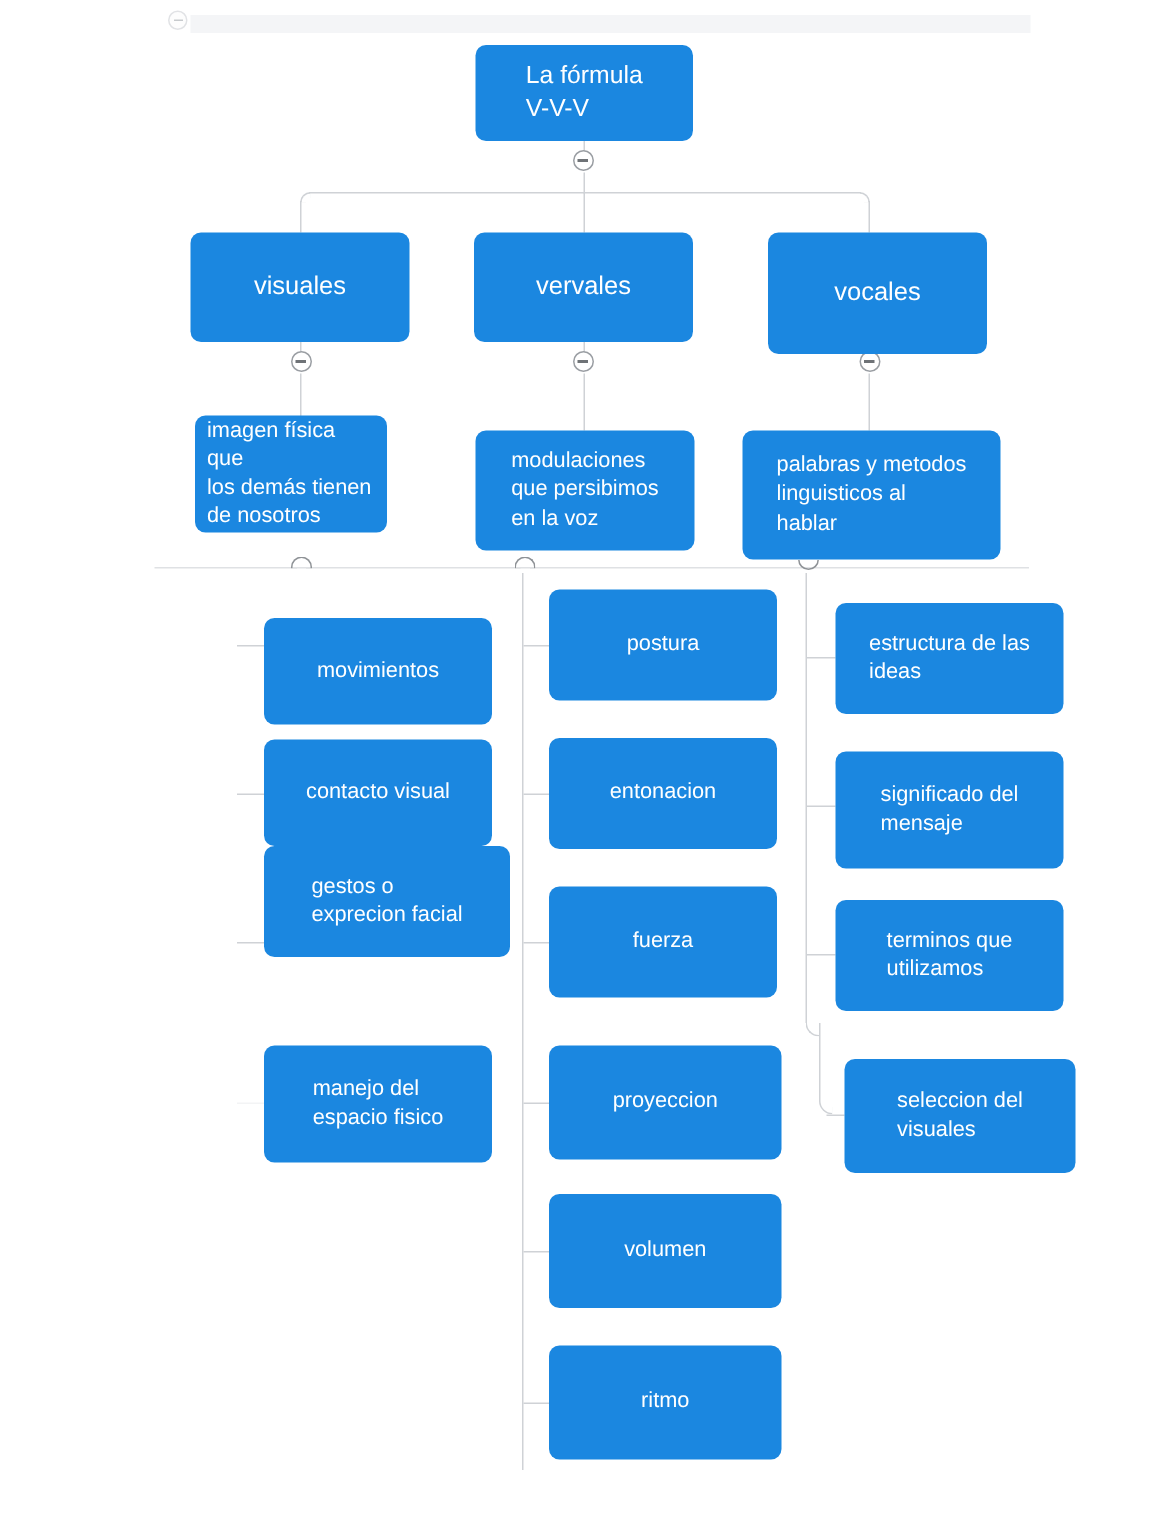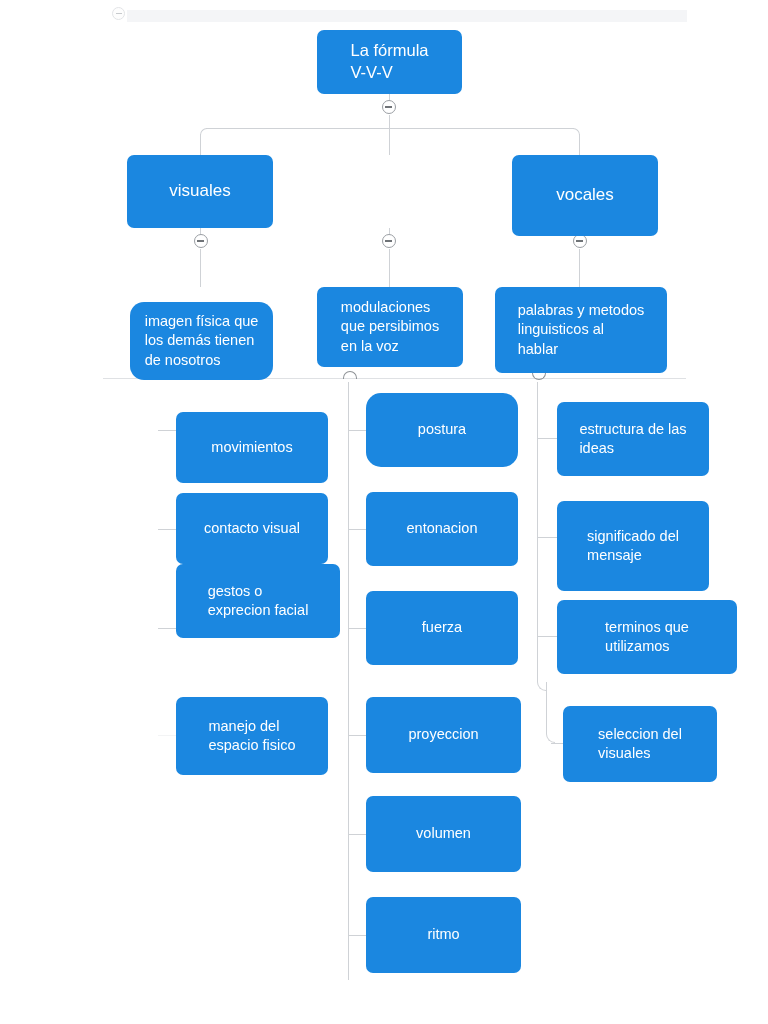--- a/index.html
+++ b/index.html
@@ -183,48 +183,49 @@
   <div class="elbow" style="left:537px; top:682px; width:9px; height:9px; border-left-width:1px; border-bottom-width:1px; border-bottom-left-radius:9px;"></div>
   <div class="ln v" style="left:546px; top:682px; height:0px;"></div>
   <div class="ln v" style="left:546px; top:682px; height:52px;"></div>
   <div class="elbow" style="left:546px; top:734px; width:9px; height:9px; border-left-width:1px; border-bottom-width:1px; border-bottom-left-radius:9px; transform:rotate(0deg);"></div>
   <div class="ln h" style="left:551px; top:743px; width:12px;"></div>
 
   <div class="node root" style="left:317px; top:30px; width:145px; height:64px;">La fórmula
 V-V-V</div>
 
   <div class="node lvl2" style="left:127px; top:155px; width:146px; height:73px;">visuales</div>
+  <div class="node lvl2" style="left:316px; top:155px; width:146px; height:73px;">vervales</div>
   <div class="node lvl2" style="left:512px; top:155px; width:146px; height:81px;">vocales</div>
 
-  <div class="node lvl3" style="left:130px; top:302px; width:143px; height:78px;border-radius:14px;">imagen física que
+  <div class="node lvl3" style="left:130px; top:277px; width:128px; height:78px;">imagen física que
 los demás tienen
 de nosotros</div>
   <div class="node lvl3" style="left:317px; top:287px; width:146px; height:80px;">modulaciones
 que persibimos
 en la voz</div>
   <div class="node lvl3" style="left:495px; top:287px; width:172px; height:86px;">palabras y metodos
 linguisticos al
 hablar</div>
 
   <div class="node leaf" style="left:176px; top:412px; width:152px; height:71px;">movimientos</div>
   <div class="node leaf" style="left:176px; top:493px; width:152px; height:71px;">contacto visual</div>
   <div class="node leaf" style="left:176px; top:564px; width:164px; height:74px;">gestos o
 exprecion facial</div>
   <div class="node leaf" style="left:176px; top:697px; width:152px; height:78px;">manejo del
 espacio fisico</div>
 
-  <div class="node leaf" style="left:366px; top:393px; width:152px; height:74px;border-radius:15px;">postura</div>
+  <div class="node leaf" style="left:366px; top:393px; width:152px; height:74px;">postura</div>
   <div class="node leaf" style="left:366px; top:492px; width:152px; height:74px;">entonacion</div>
   <div class="node leaf" style="left:366px; top:591px; width:152px; height:74px;">fuerza</div>
   <div class="node leaf" style="left:366px; top:697px; width:155px; height:76px;">proyeccion</div>
   <div class="node leaf" style="left:366px; top:796px; width:155px; height:76px;">volumen</div>
   <div class="node leaf" style="left:366px; top:897px; width:155px; height:76px;">ritmo</div>
 
   <div class="node leaf" style="left:557px; top:402px; width:152px; height:74px;">estructura de las
 ideas</div>
-  <div class="node leaf" style="left:557px; top:501px; width:152px; height:90px;">significado del
+  <div class="node leaf" style="left:557px; top:501px; width:152px; height:78px;">significado del
 mensaje</div>
-  <div class="node leaf" style="left:557px; top:600px; width:180px; height:74px;">terminos que
+  <div class="node leaf" style="left:557px; top:600px; width:152px; height:74px;">terminos que
 utilizamos</div>
   <div class="node leaf" style="left:563px; top:706px; width:154px; height:76px;">seleccion del
 visuales</div>
 
 </div>
 
 </body></html>

